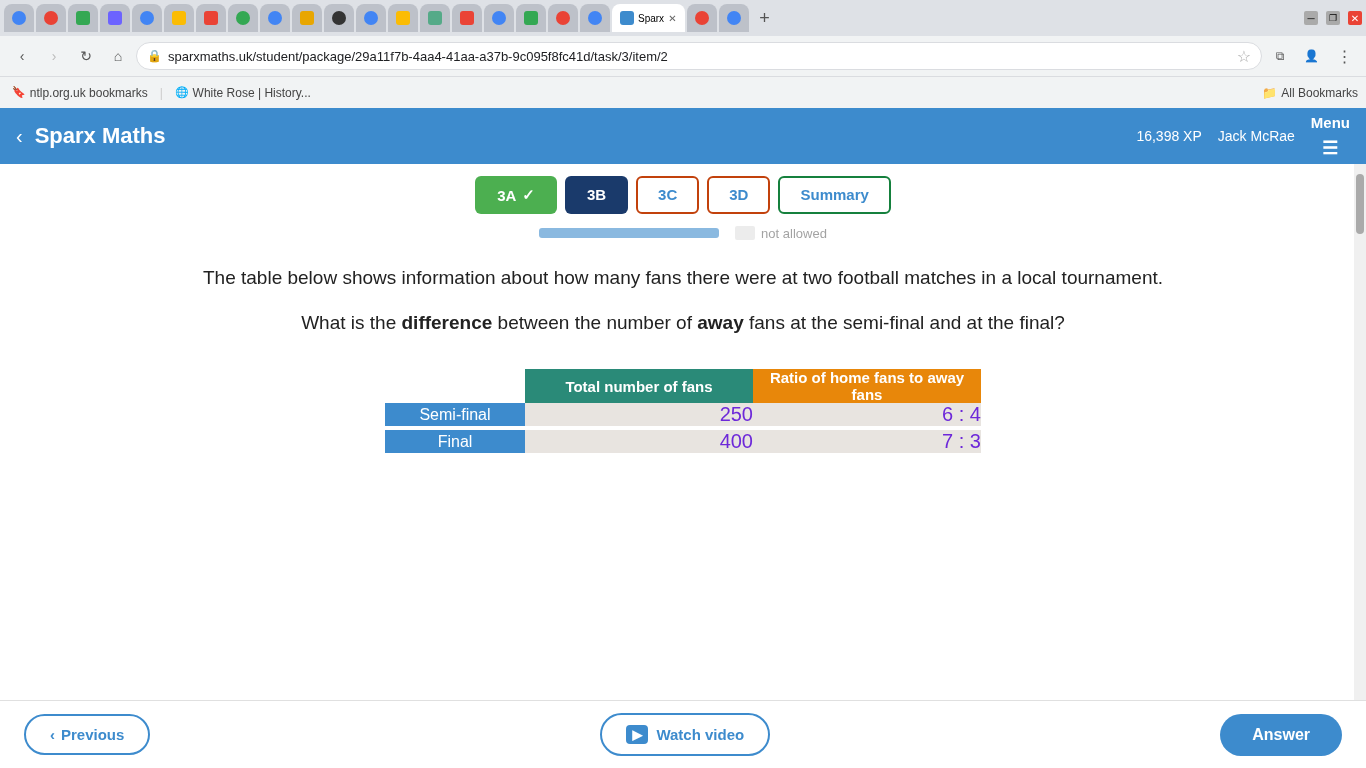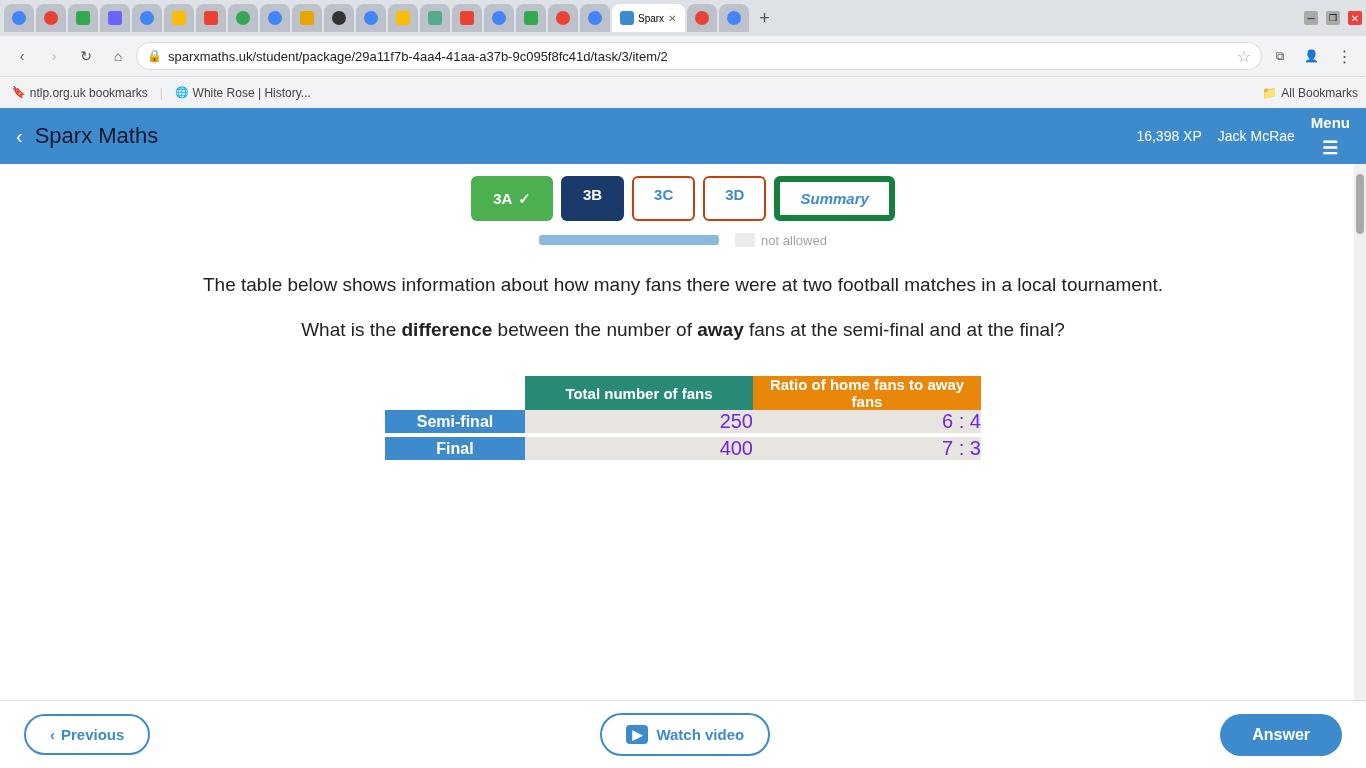--- a/index.html
+++ b/index.html
@@ -135,22 +135,22 @@
       color: white;
     }
     .app-header-back {
       font-size: 20px;
       cursor: pointer;
       margin-right: 12px;
       color: white;
     }
     .app-header-title {
       font-size: 22px;
-      font-weight: normal;
-      color: #0f172a;
+      font-weight: bold;
+      color: #ffffff;
       flex: 1;
     }
     .app-header-right {
       display: flex;
       align-items: center;
       gap: 16px;
       font-size: 14px;
     }
     .xp-badge {
       color: white;
@@ -209,22 +209,21 @@
       color: white;
     }
     .tab-item.inactive {
       background: #fff;
       color: #3d8bcd;
       border: 2px solid #c2410c;
     }
     .tab-item.summary {
       background: #fff;
       color: #3d8bcd;
-      border: 6px solid #15803d;
-      font-style: italic;
+      border: 2px solid #15803d;
     }
 
     
     .scroll-indicator {
       position: absolute;
       right: 0;
       top: 0;
       width: 12px;
       height: 100%;
       background: #f0f0f0;
@@ -283,21 +282,21 @@
       font-size: 15px;
       font-weight: bold;
       text-align: center;
       padding: 14px 30px;
       width: 228px;
     }
     .row-header-blue {
       background: #3d8bcd;
       color: white;
       font-size: 16px;
-      font-weight: bold;
+      font-weight: normal;
       text-align: center;
       padding: 18px 30px;
       width: 140px;
     }
     .data-cell {
       background: #e8e4e0;
       color: #6d28d9;
       font-size: 20px;
       text-align: right;
       padding: 18px 20px;

